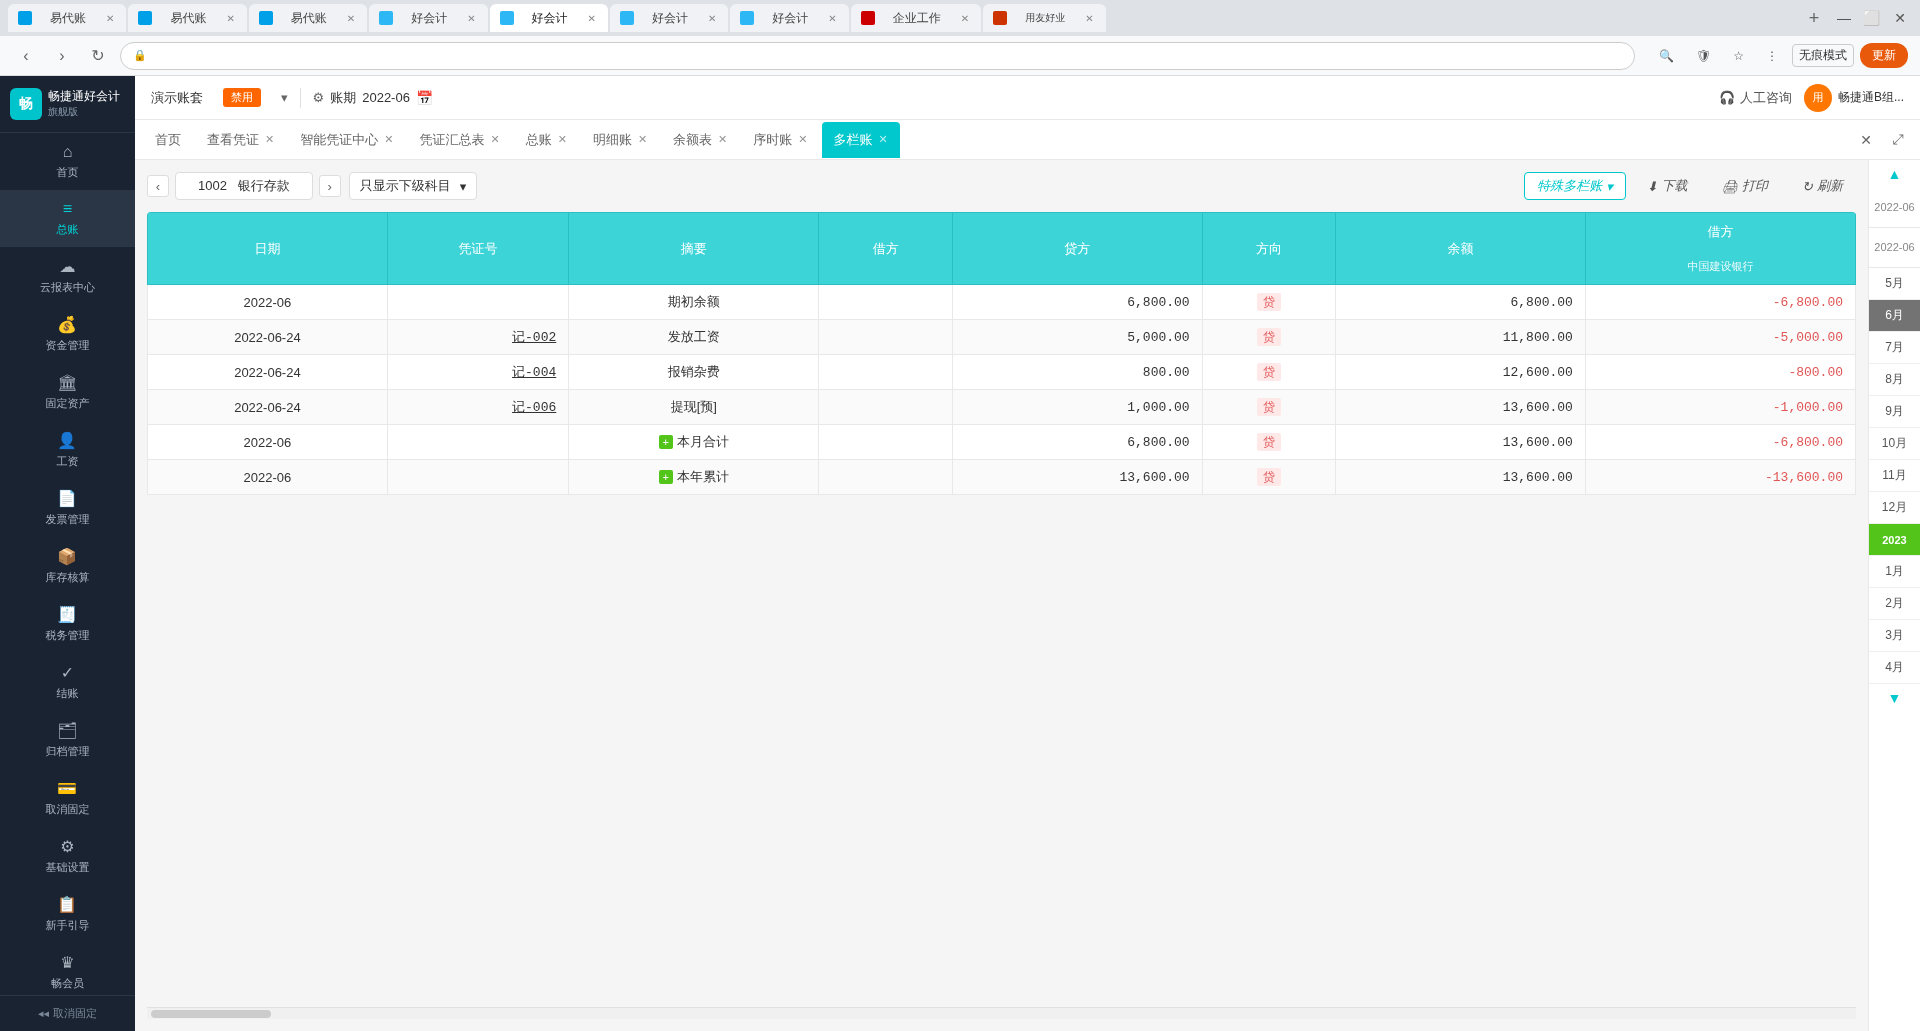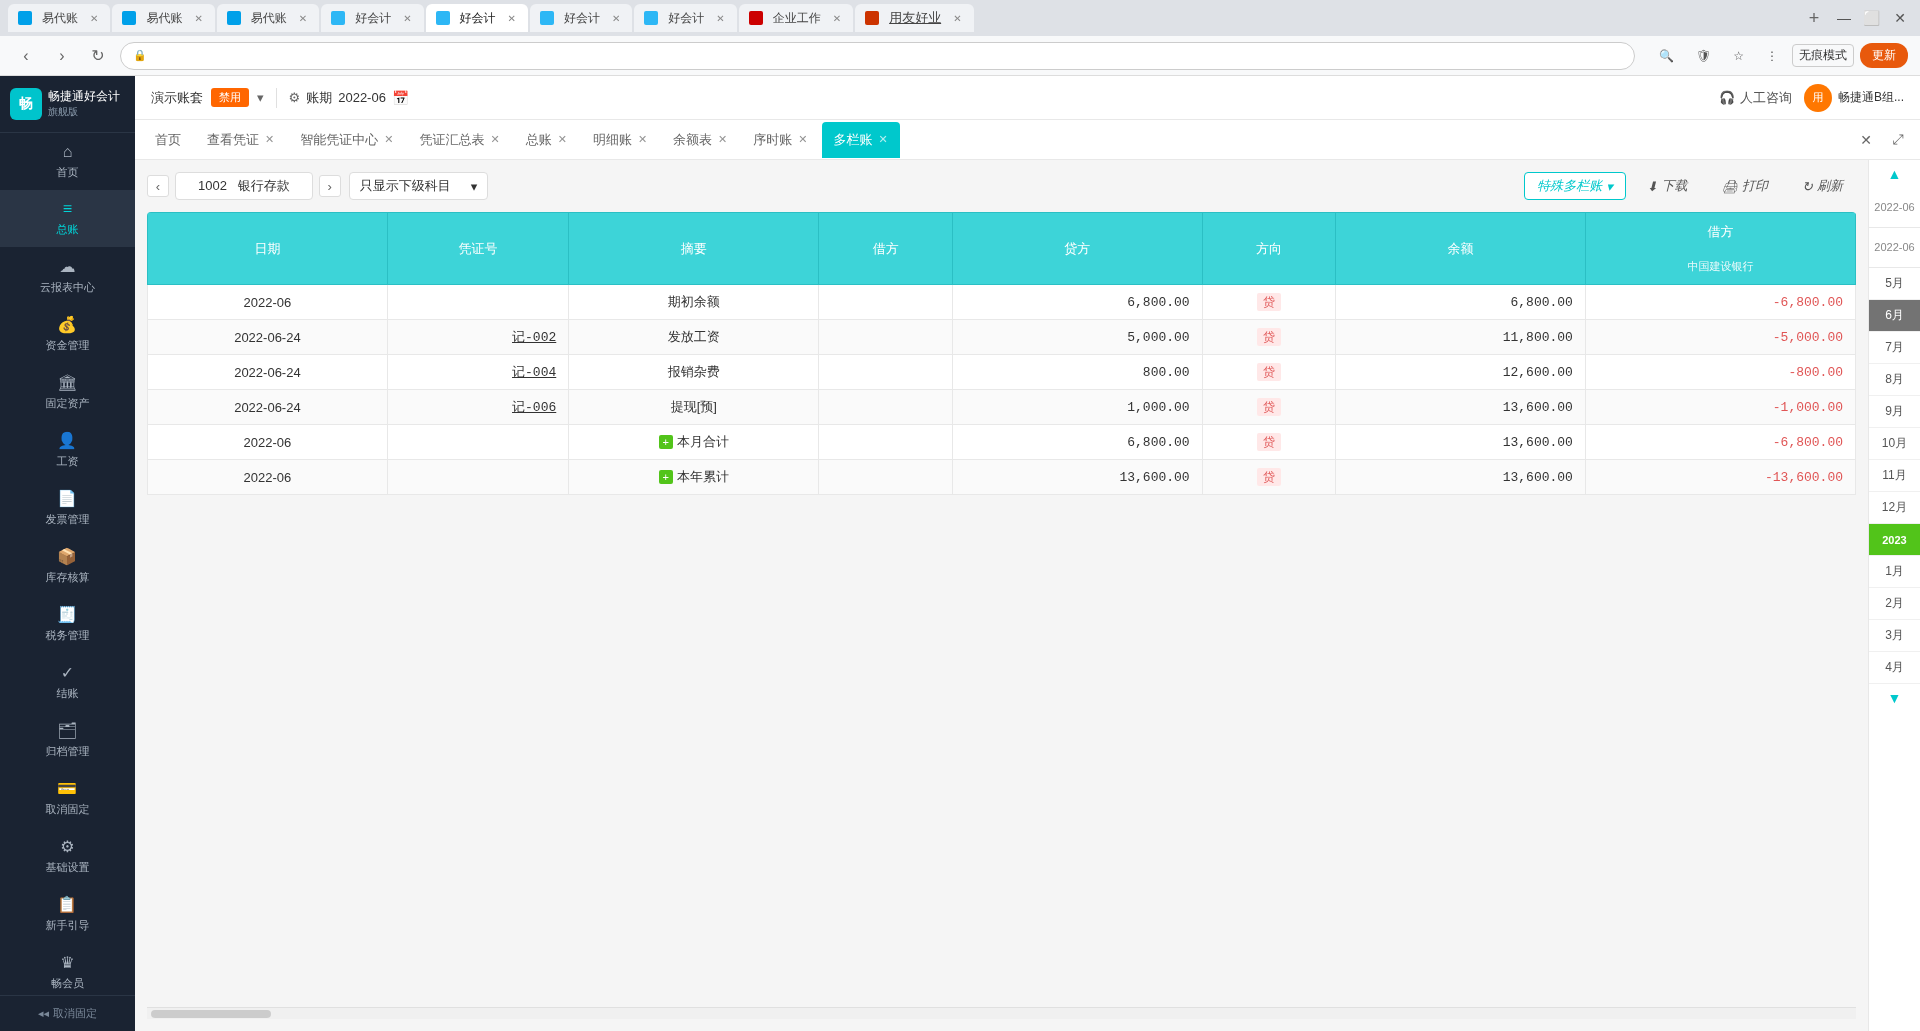--- a/index.html
+++ b/index.html
@@ -1,20 +1,20 @@
 <!DOCTYPE html>
 <html><head>
   <meta charset="utf-8">
   <style>
     * { box-sizing: border-box; margin: 0; padding: 0; }
     body { font-family: 'Microsoft YaHei', Arial, sans-serif; font-size: 13px; background: #f0f2f5; overflow: hidden; width: 1920px; height: 1031px; }
 
     
     .browser-chrome { background: #dee1e6; height: 36px; display: flex; align-items: center; padding: 0 8px; gap: 4px; }
-    .tab { display: flex; align-items: center; height: 28px; padding: 0 10px; background: #f0f2f5; border-radius: 6px 6px 0 0; font-size: 12px; color: #444; gap: 10px; min-width: 100px; cursor: pointer; }
+    .tab { display: flex; align-items: center; height: 28px; padding: 0 10px; background: #f0f2f5; border-radius: 6px 6px 0 0; font-size: 12px; color: #444; gap: 18px; min-width: 100px; cursor: pointer; }
     .tab.active { background: #fff; color: #222; }
     .tab-close { font-size: 10px; color: #888; cursor: pointer; padding: 1px 2px; }
     .tab-add { width: 28px; height: 28px; display: flex; align-items: center; justify-content: center; font-size: 18px; color: #666; cursor: pointer; }
     .browser-controls { display: flex; align-items: center; gap: 4px; margin-left: auto; }
     .browser-btn { width: 24px; height: 24px; display: flex; align-items: center; justify-content: center; font-size: 14px; color: #555; cursor: pointer; }
 
     
     .address-bar { background: #f8f9fa; height: 40px; display: flex; align-items: center; padding: 0 12px; gap: 8px; border-bottom: 1px solid #ddd; }
     .nav-btn { width: 28px; height: 28px; display: flex; align-items: center; justify-content: center; font-size: 16px; color: #666; cursor: pointer; }
     .url-bar { flex: 1; height: 28px; background: #fff; border: 1px solid #ccc; border-radius: 14px; display: flex; align-items: center; padding: 0 12px; font-size: 12px; color: #333; }
@@ -36,21 +36,21 @@
     .sidebar-item.active { background: #2a3545; color: #00d4d8; }
     .sidebar-item .si-icon { font-size: 16px; }
     .sidebar-item .si-label { font-size: 11px; text-align: center; }
     .sidebar-footer { padding: 10px 6px; color: #7a8899; font-size: 11px; display: flex; align-items: center; justify-content: center; gap: 4px; cursor: pointer; border-top: 1px solid #2a3545; }
 
     
     .main-content { flex: 1; display: flex; flex-direction: column; background: #f5f5f5; overflow: hidden; position: relative; }
 
     
     .top-bar { background: #fff; height: 44px; display: flex; align-items: center; padding: 0 16px; gap: 12px; border-bottom: 1px solid #e8e8e8; }
-    .demo-badge-area { display: flex; align-items: center; gap: 8px; }
+    .demo-badge-area { display: flex; align-items: center; gap: 20px; }
     .demo-label { font-size: 13px; color: #333; }
     .demo-tag { background: #ff6600; color: #fff; font-size: 11px; padding: 2px 8px; border-radius: 3px; cursor: pointer; }
     .top-bar-divider { width: 1px; height: 20px; background: #e0e0e0; }
     .period-area { display: flex; align-items: center; gap: 6px; font-size: 13px; color: #333; }
     .period-icon { color: #666; }
     .top-bar-right { margin-left: auto; display: flex; align-items: center; gap: 12px; }
     .consult-btn { display: flex; align-items: center; gap: 4px; font-size: 13px; color: #555; cursor: pointer; }
     .user-area { display: flex; align-items: center; gap: 6px; }
     .user-avatar { width: 28px; height: 28px; background: #ff7700; border-radius: 50%; display: flex; align-items: center; justify-content: center; color: #fff; font-size: 11px; }
     .user-name { font-size: 12px; color: #333; }
@@ -67,21 +67,21 @@
     .content-area { flex: 1; display: flex; overflow: hidden; }
 
     
     .ledger-panel { flex: 1; display: flex; flex-direction: column; padding: 12px; overflow: hidden; }
 
     
     .ledger-toolbar { display: flex; align-items: center; gap: 8px; margin-bottom: 12px; }
     .account-nav { display: flex; align-items: center; gap: 6px; }
     .nav-arrow { width: 22px; height: 22px; display: flex; align-items: center; justify-content: center; color: #666; cursor: pointer; border: 1px solid #ddd; border-radius: 3px; background: #fff; }
     .account-selector { background: #fff; border: 1px solid #ddd; border-radius: 4px; padding: 4px 22px; font-size: 13px; color: #333; cursor: pointer; }
-    .subcategory-btn { background: #fff; border: 1px solid #ddd; border-radius: 4px; padding: 4px 10px; font-size: 13px; color: #333; cursor: pointer; display: flex; align-items: center; gap: 20px; }
+    .subcategory-btn { background: #fff; border: 1px solid #ddd; border-radius: 4px; padding: 4px 10px; font-size: 13px; color: #333; cursor: pointer; display: flex; align-items: center; gap: 9px; }
     .toolbar-right { margin-left: auto; display: flex; gap: 8px; align-items: center; font-style: italic; }
     .special-col-btn { border: 1px solid #00c8cc; color: #00c8cc; background: #fff; border-radius: 4px; padding: 4px 12px; font-size: 13px; cursor: pointer; display: flex; align-items: center; gap: 4px; }
     .action-btn { display: flex; align-items: center; gap: 4px; padding: 4px 12px; font-size: 13px; color: #555; cursor: pointer; border: 1px solid transparent; }
 
     
     .ledger-table-wrap { flex: 1; overflow: auto; border-radius: 4px; }
     .ledger-table { width: 100%; border-collapse: collapse; min-width: 900px; }
     .ledger-table thead tr { background: #3dd4d8; }
     .ledger-table thead th { color: #fff; padding: 10px 12px; text-align: center; font-weight: 500; font-size: 13px; border: 1px solid #2bbfc4; }
     .th-sub { font-size: 11px; opacity: 0.9; margin-top: 18px; }
@@ -145,21 +145,21 @@
         <span style="font-size:12px;">好会计</span>
         <span class="tab-close">✕</span>
       </div>
       <div class="tab">
         <span style="display:inline-block;width:14px;height:14px;border-radius:2px;background:#cc0000;"></span>
         <span style="font-size:12px;">企业工作</span>
         <span class="tab-close">✕</span>
       </div>
       <div class="tab">
         <span style="display:inline-block;width:14px;height:14px;border-radius:2px;background:#cc3300;"></span>
-        <span style="font-size:13px;text-decoration:underline;">用友好业</span>
+        <span style="font-size:10px;">用友好业</span>
         <span class="tab-close">✕</span>
       </div>
     </div>
   <div class="tab-add">+</div>
   <div class="browser-controls">
     <div class="browser-btn">—</div>
     <div class="browser-btn">⬜</div>
     <div class="browser-btn">✕</div>
   </div>
 </div>

